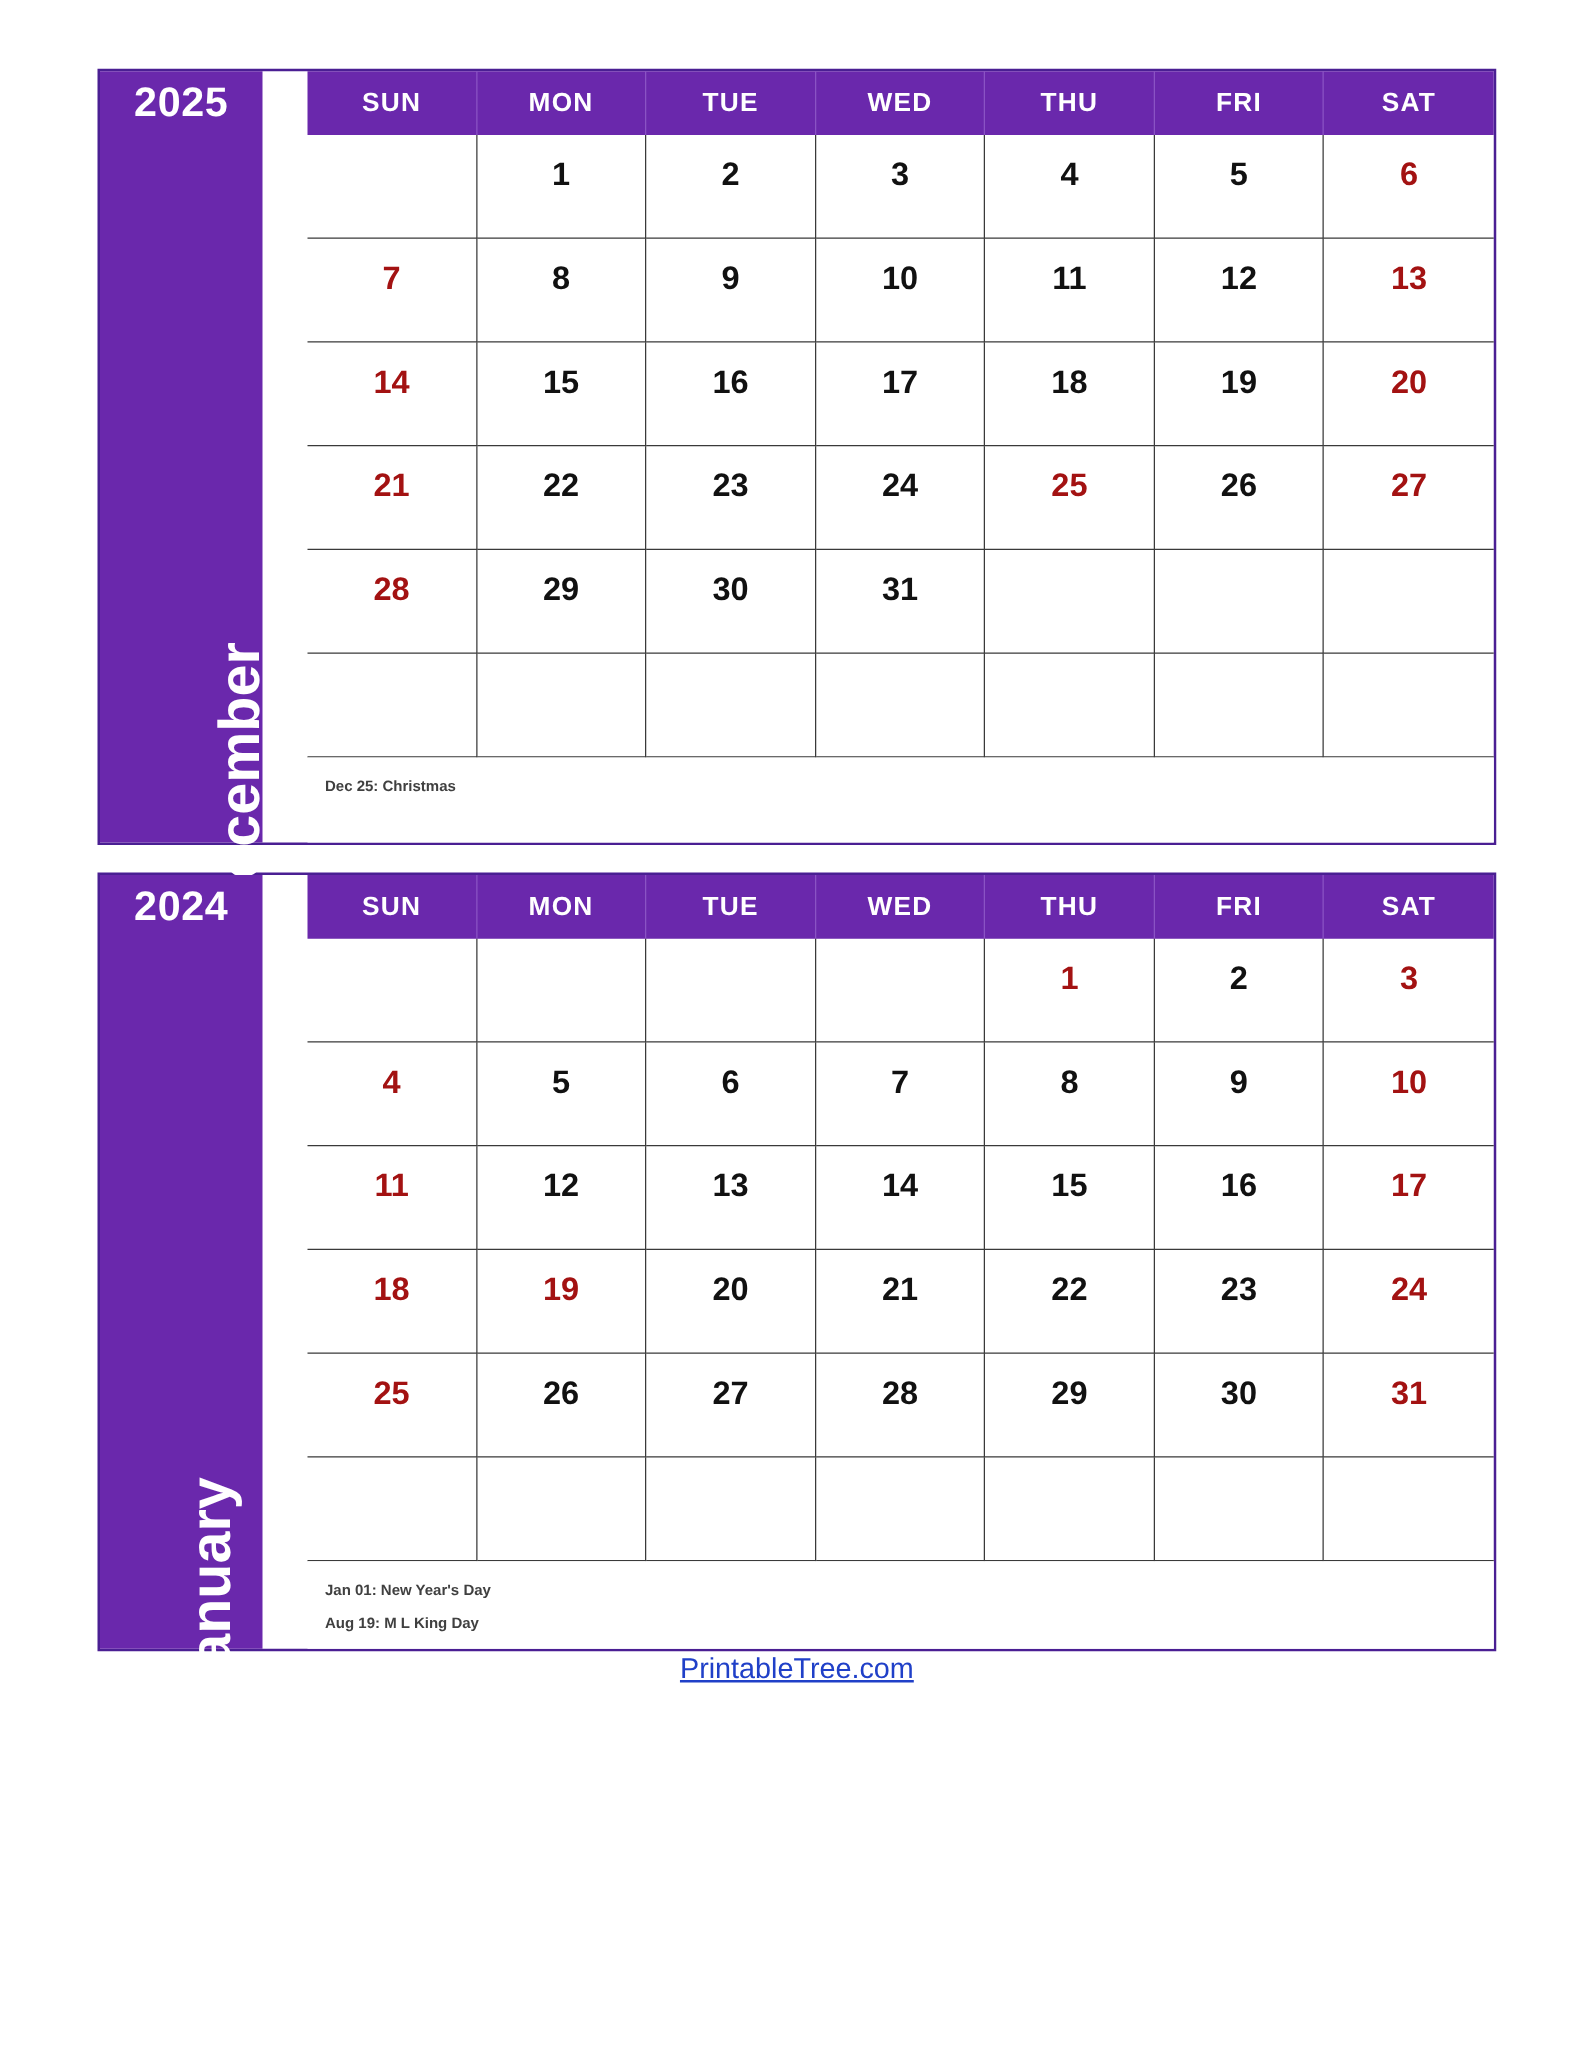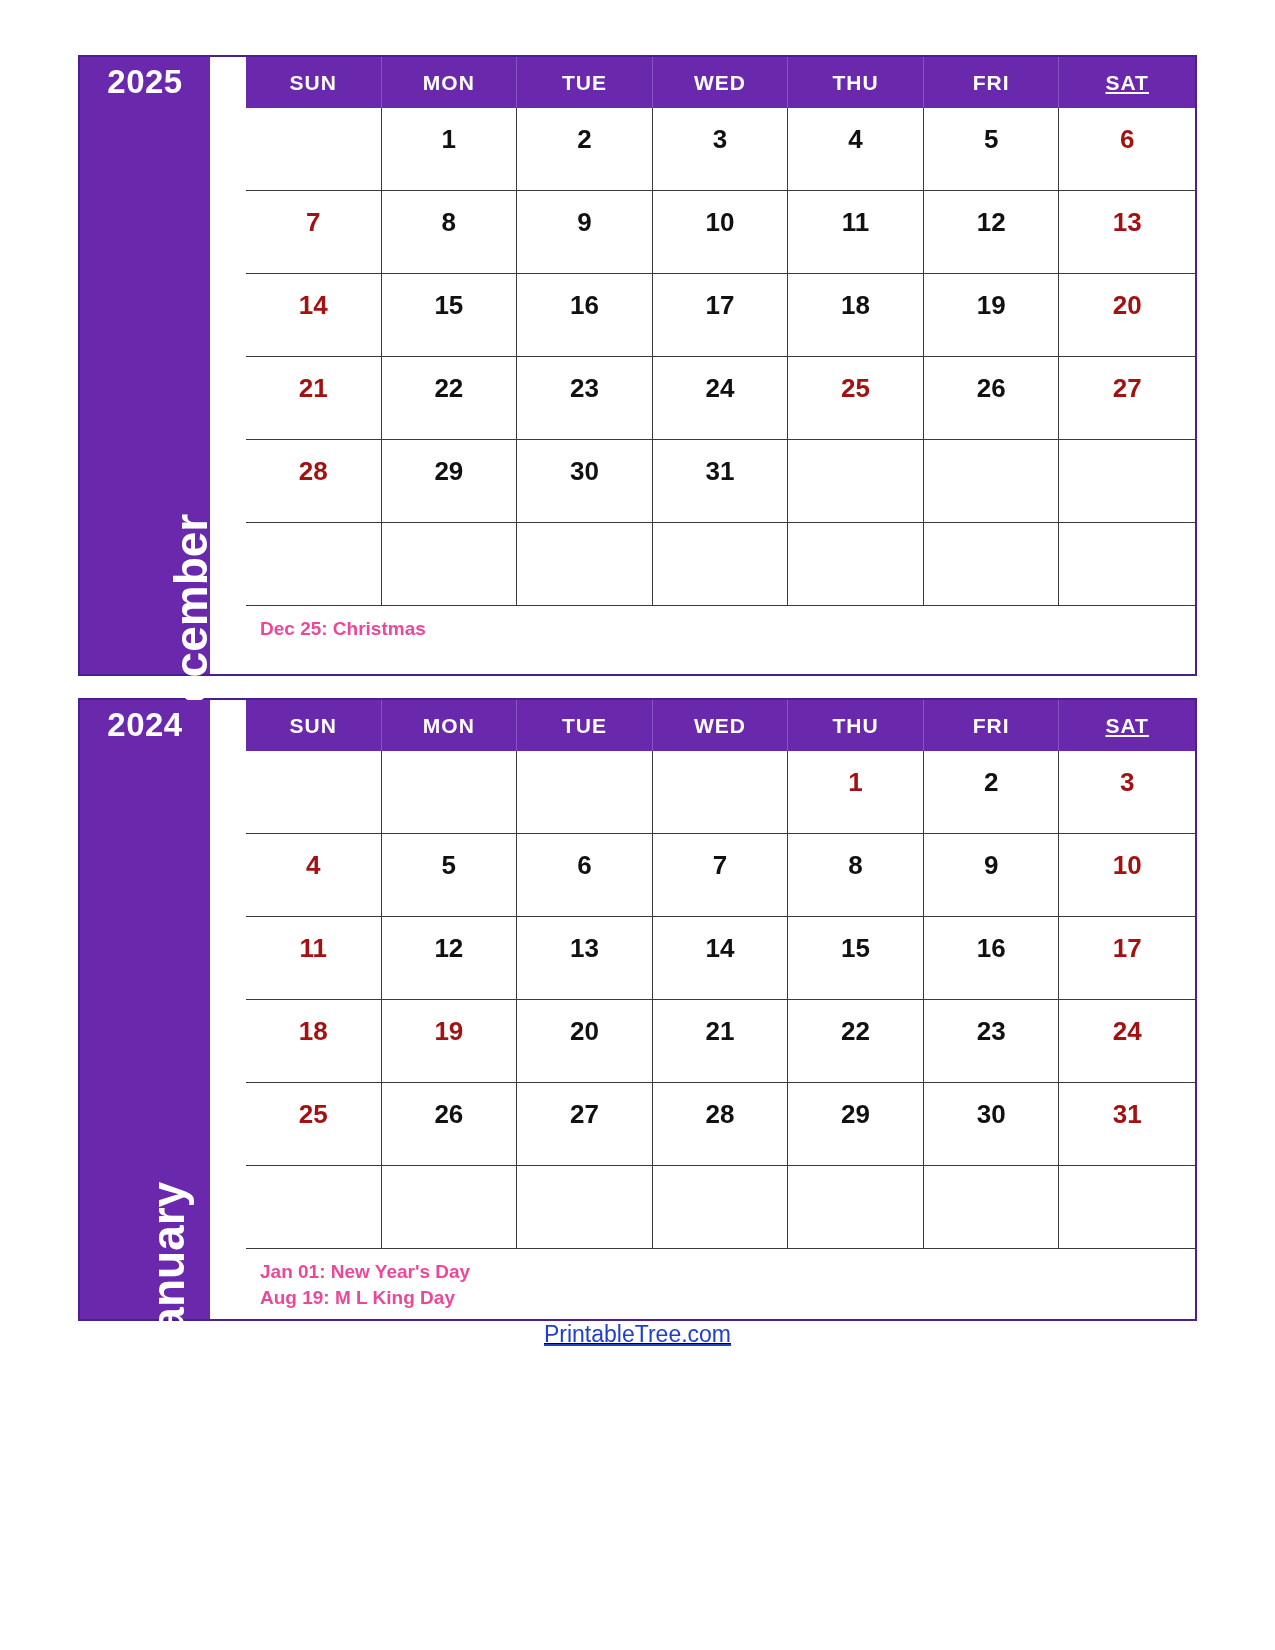--- a/index.html
+++ b/index.html
@@ -72,21 +72,21 @@
   .dow {
     color: #ffffff;
     font-size: 21px;
     font-weight: bold;
     letter-spacing: 1px;
     text-align: center;
     padding: 14px 0 13px 0;
     border-right: 1px solid #8a53c4;
     box-sizing: border-box;
   }
-  .dow:last-child { border-right: none; text-decoration: underline; }
+  .dow:last-child { border-right: none; }
   .week-row {
     display: grid;
     grid-template-columns: repeat(7, 1fr);
   }
   .day {
     height: 83px;
     box-sizing: border-box;
     border-right: 1px solid #3a3a3a;
     border-bottom: 1px solid #3a3a3a;
     text-align: center;
@@ -99,32 +99,31 @@
   .day.weekend { color: #a31212; }
   .day.holiday { color: #a31212; }
   .day.empty { color: transparent; }
   .notes {
     min-height: 68px;
     padding: 10px 0 8px 14px;
     box-sizing: border-box;
     background: #ffffff;
   }
   .note-line {
-    color: #ec4899;
-    font-size: 19px;
+    color: #404040;
+    font-size: 12px;
     font-weight: bold;
     line-height: 26px;
     text-align: left;
   }
   .gap { height: 118px; }
   .footer {
     margin-top: auto;
     text-align: center;
     padding-bottom: 68px;
-    text-decoration: underline;
   }
   .footer a {
     color: #2040c8;
     font-size: 23px;
     text-decoration: underline;
     font-family: "Liberation Sans", sans-serif;
   }
 </style>
 </head>
 <body>

